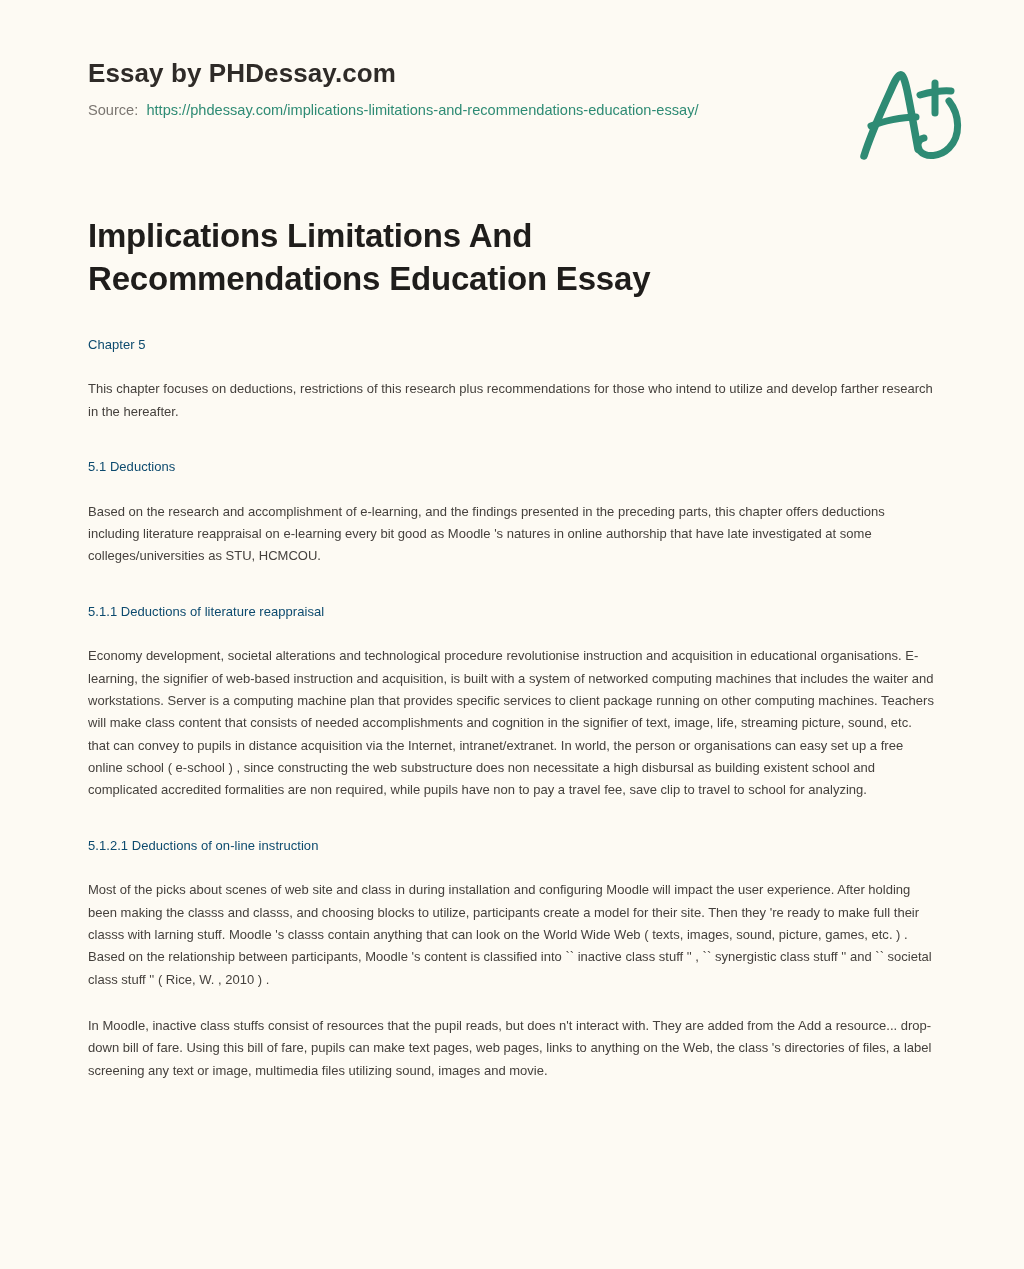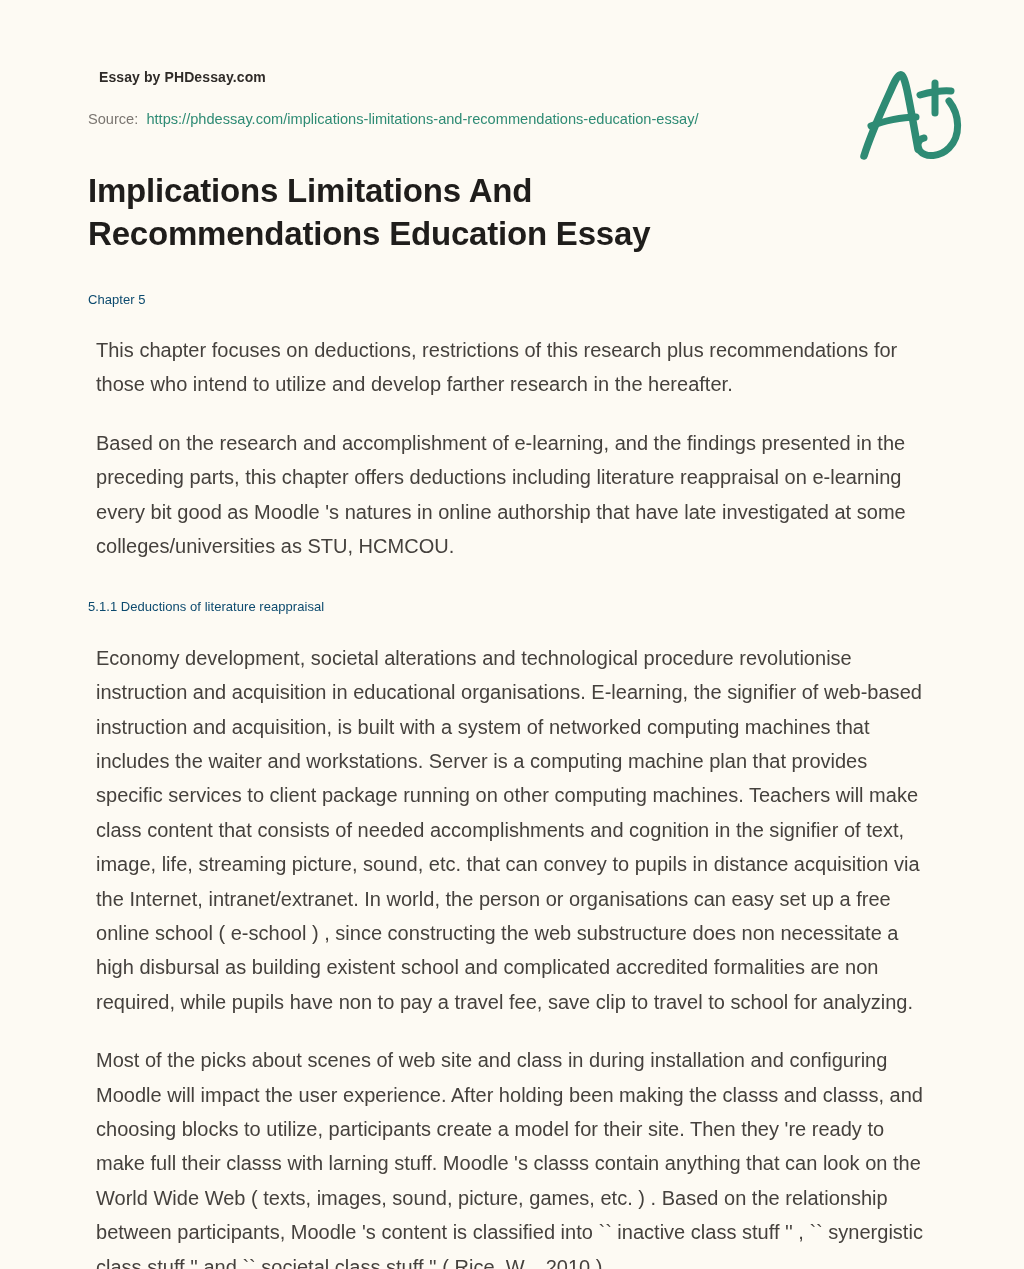--- a/index.html
+++ b/index.html
@@ -32,30 +32,30 @@
   }
 
   .header-inner {
     position: relative;
     width: 860px;
     margin: 0 0 0 88px;
   }
 
   .brand-line {
     font-family: "Liberation Sans", sans-serif;
-    font-size: 14px;
+    font-size: 26px;
     font-weight: bold;
     color: #2f2b28;
     letter-spacing: 0.1px;
     line-height: 1.2;
-    margin: 11px;
+    margin: 0;
   }
 
   .source-line {
-    margin-top: 20px;
+    margin-top: 8px;
     font-size: 14.6px;
     line-height: 1.85;
     color: #7b7671;
     max-width: 670px;
     word-break: break-word;
   }
   .source-label {
     color: #7b7671;
   }
   .source-url {
@@ -79,42 +79,42 @@
     height: 120px;
   }
 
   
   .article {
     margin: 0 0 0 88px;
     width: 848px;
   }
 
   .article-title {
-    margin: 37px 0 0 0;
+    margin: 91px 0 0 0;
     font-family: "Liberation Sans", sans-serif;
     font-size: 33px;
     font-weight: bold;
     line-height: 1.30;
     color: #1f1d1b;
     letter-spacing: -0.2px;
     max-width: 740px;
   }
 
   .section-heading {
     margin: 34px 0 0 0;
     font-size: 13px;
     font-weight: normal;
     line-height: 1.5;
     color: #0c4a6e;
     letter-spacing: 0.05px;
   }
 
   .paragraph {
-    margin: 24px 0 0 8px;
-    font-size: 20px;
+    margin: 24px 0 0 0;
+    font-size: 13px;
     line-height: 1.72;
     color: #45413d;
     letter-spacing: 0.01px;
     text-align: left;
   }
 </style>
 </head>
 <body>
 
 <div class="page">
@@ -144,21 +144,23 @@
       </svg>
     </div>
   </header>
 
   <article class="article">
     <h1 class="article-title">Implications Limitations And Recommendations Education Essay</h1>
 
     <div id="blocks">
         <h2 class="section-heading">Chapter 5</h2>
         <p class="paragraph">This chapter focuses on deductions, restrictions of this research plus recommendations for those who intend to utilize and develop farther research in the hereafter.</p>
+        <h2 class="section-heading">5.1 Deductions</h2>
         <p class="paragraph">Based on the research and accomplishment of e-learning, and the findings presented in the preceding parts, this chapter offers deductions including literature reappraisal on e-learning every bit good as Moodle 's natures in online authorship that have late investigated at some colleges/universities as STU, HCMCOU.</p>
         <h2 class="section-heading">5.1.1 Deductions of literature reappraisal</h2>
         <p class="paragraph">Economy development, societal alterations and technological procedure revolutionise instruction and acquisition in educational organisations. E-learning, the signifier of web-based instruction and acquisition, is built with a system of networked computing machines that includes the waiter and workstations. Server is a computing machine plan that provides specific services to client package running on other computing machines. Teachers will make class content that consists of needed accomplishments and cognition in the signifier of text, image, life, streaming picture, sound, etc. that can convey to pupils in distance acquisition via the Internet, intranet/extranet. In world, the person or organisations can easy set up a free online school ( e-school ) , since constructing the web substructure does non necessitate a high disbursal as building existent school and complicated accredited formalities are non required, while pupils have non to pay a travel fee, save clip to travel to school for analyzing.</p>
+        <h2 class="section-heading">5.1.2.1 Deductions of on-line instruction</h2>
         <p class="paragraph">Most of the picks about scenes of web site and class in during installation and configuring Moodle will impact the user experience. After holding been making the classs and classs, and choosing blocks to utilize, participants create a model for their site. Then they 're ready to make full their classs with larning stuff. Moodle 's classs contain anything that can look on the World Wide Web ( texts, images, sound, picture, games, etc. ) . Based on the relationship between participants, Moodle 's content is classified into `` inactive class stuff '' , `` synergistic class stuff '' and `` societal class stuff '' ( Rice, W. , 2010 ) .</p>
         <p class="paragraph">In Moodle, inactive class stuffs consist of resources that the pupil reads, but does n't interact with. They are added from the Add a resource... drop-down bill of fare. Using this bill of fare, pupils can make text pages, web pages, links to anything on the Web, the class 's directories of files, a label screening any text or image, multimedia files utilizing sound, images and movie.</p>
       </div>
   </article>
 
 </div>
 
 </body></html>

